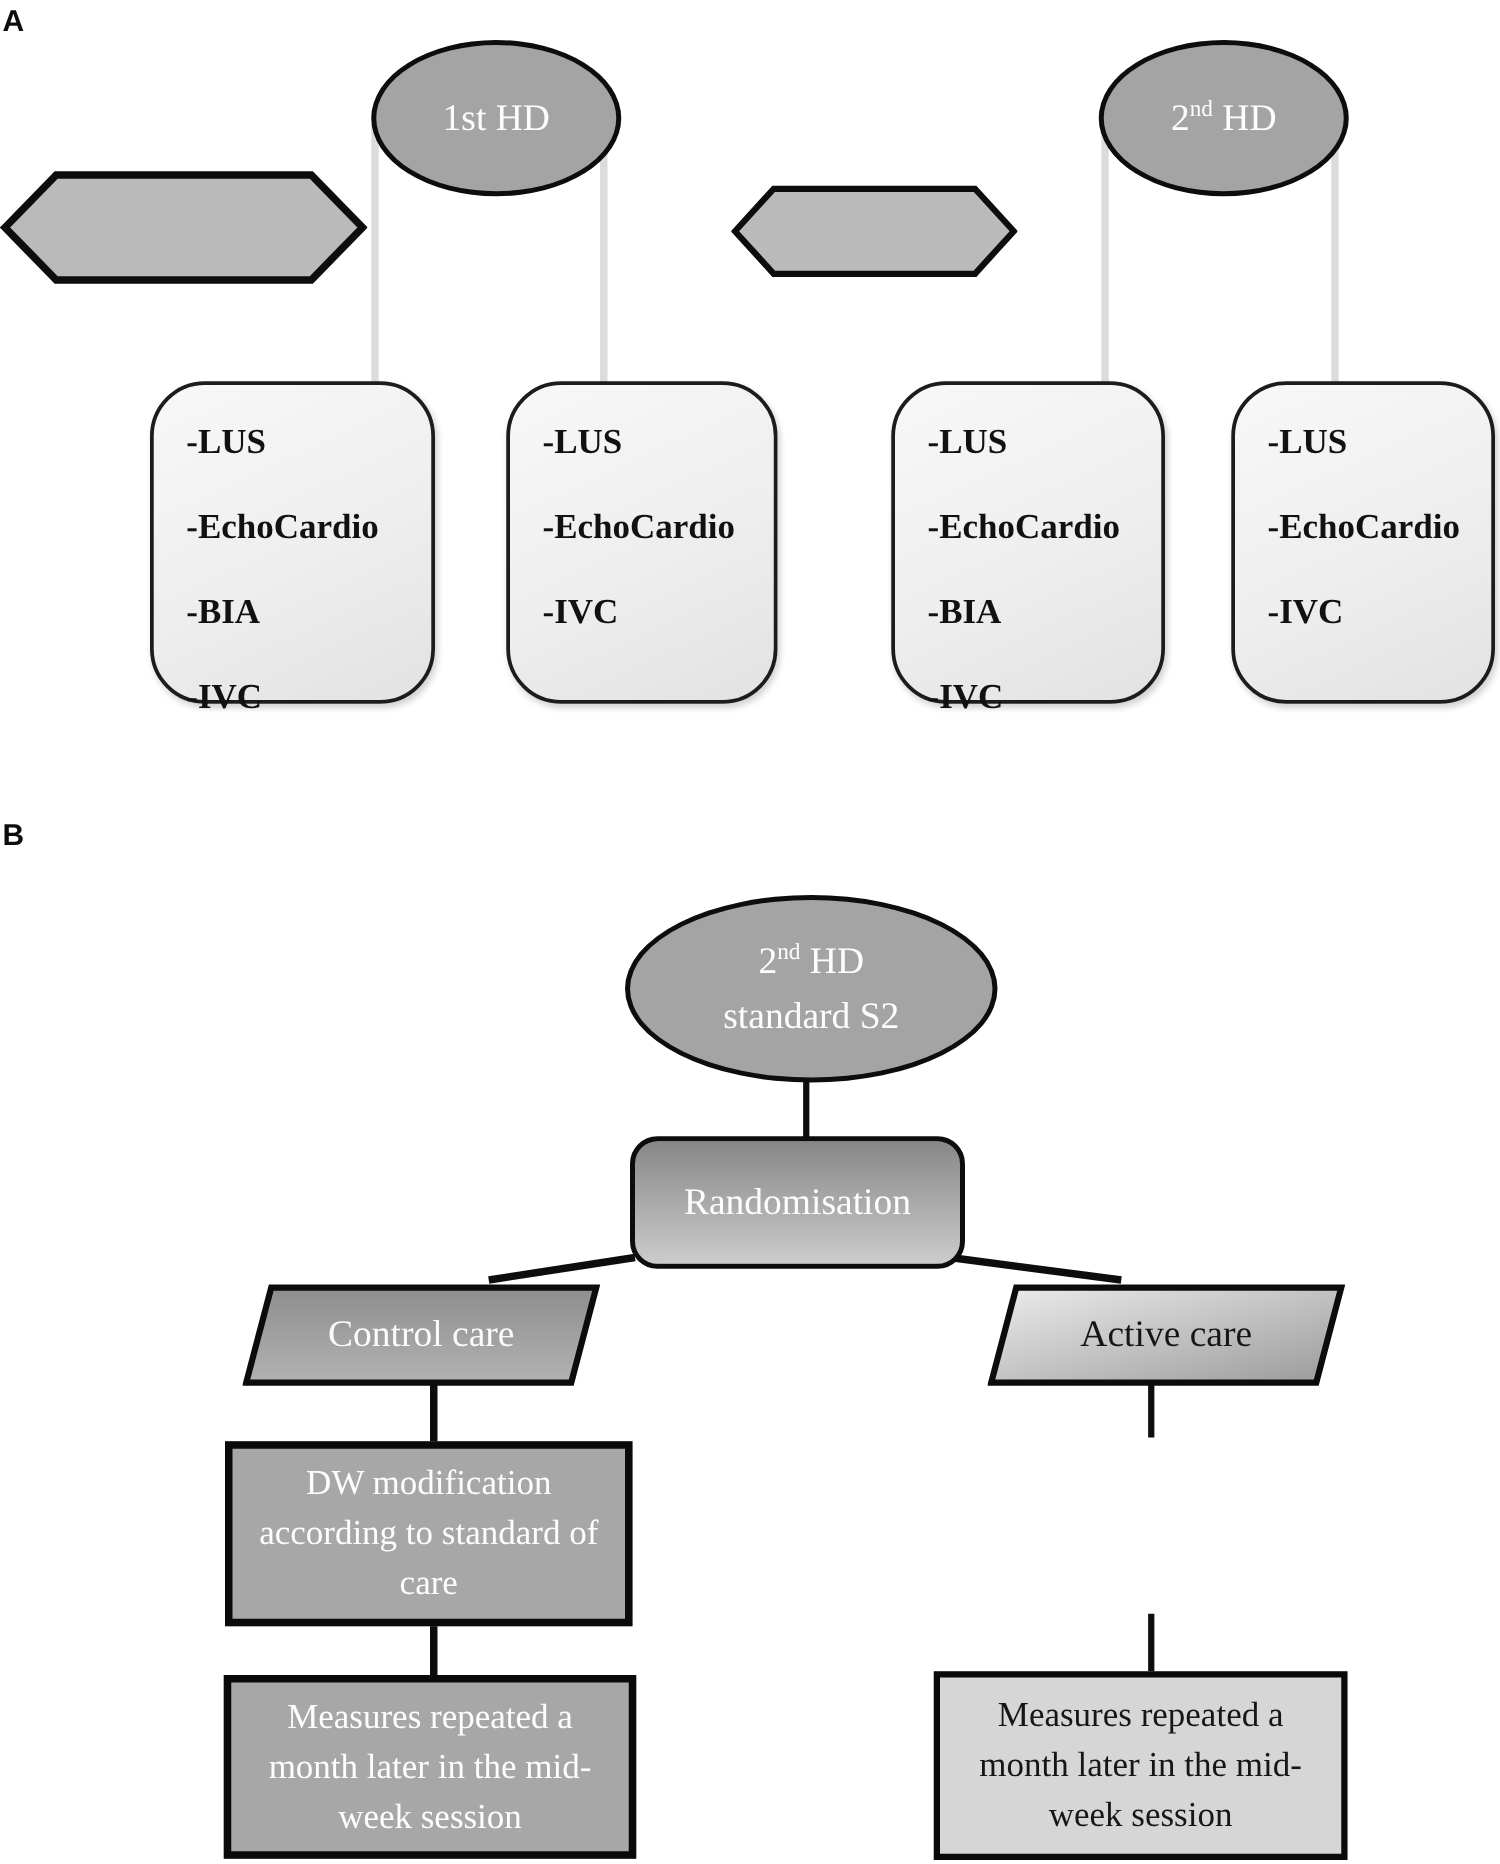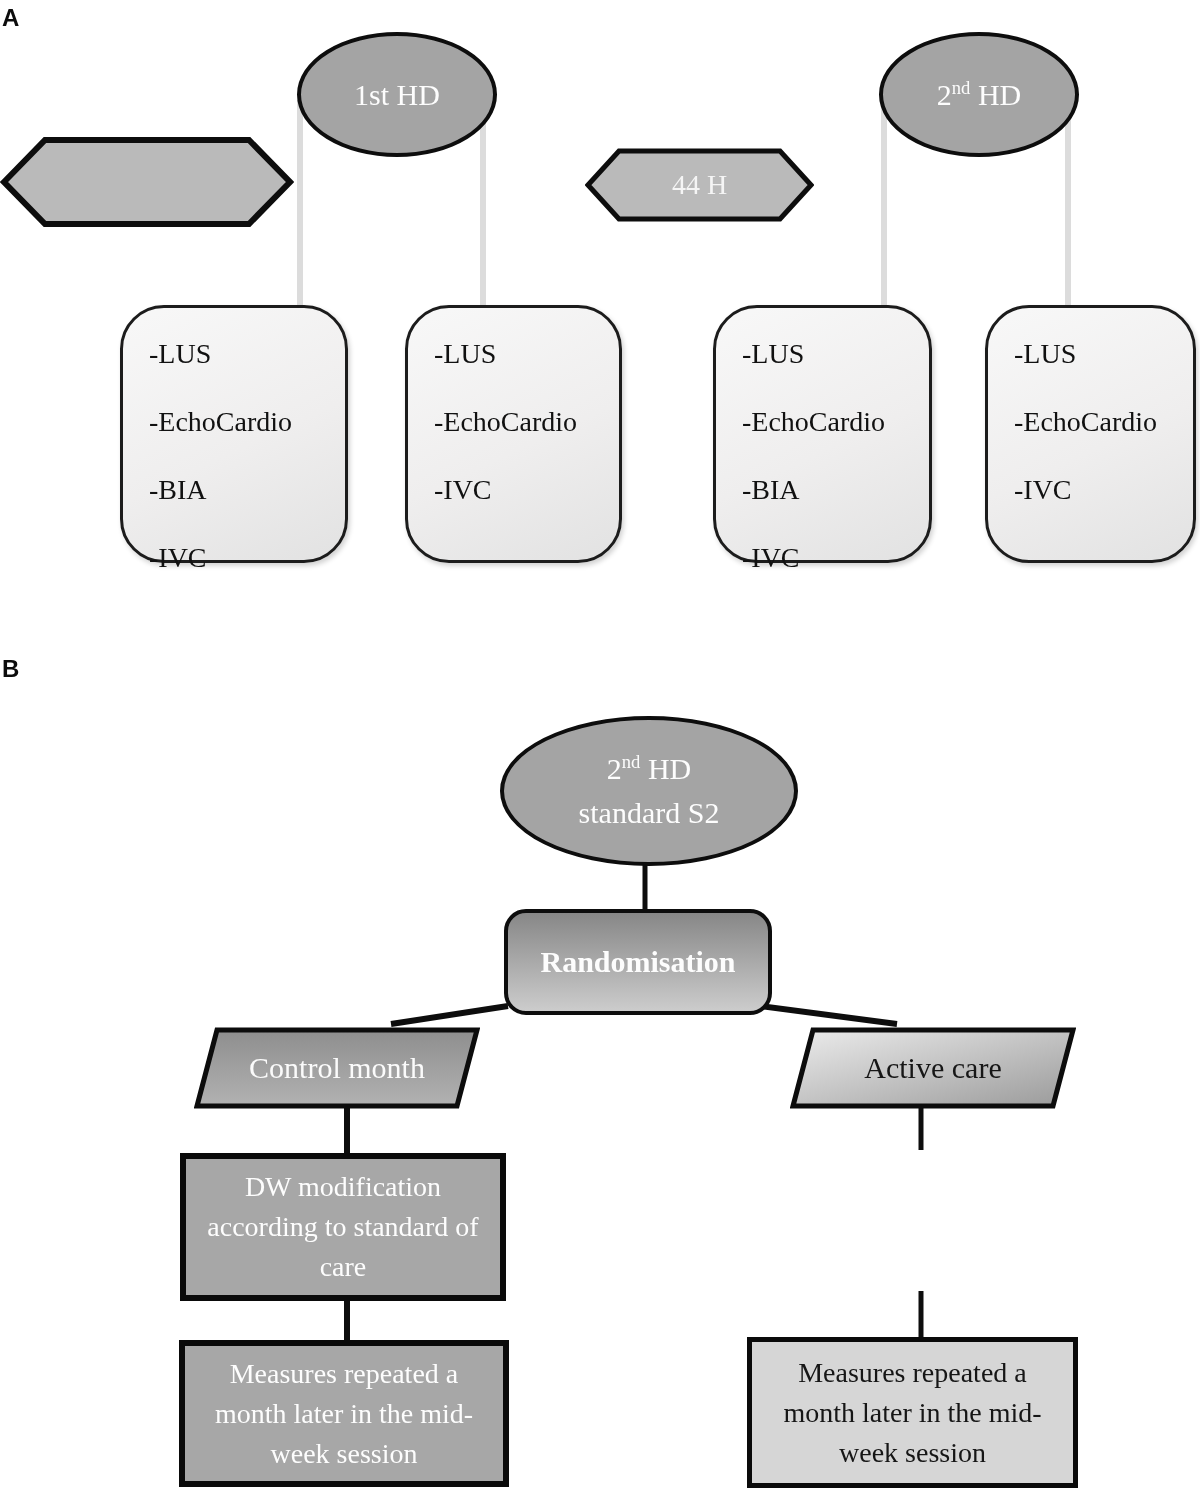--- a/index.html
+++ b/index.html
@@ -13,25 +13,25 @@
   .ellipse{position:absolute;z-index:2;border:4px solid #0d0d0d;border-radius:50%;
            background:#a4a4a4;display:flex;align-items:center;justify-content:center;
            color:#fdfdfd;font-size:30px;text-align:center;}
   .ellipse sup{font-size:0.62em;line-height:0;}
   .hex-label{position:absolute;z-index:2;display:flex;align-items:center;justify-content:center;
              color:#f5f5f5;font-size:28px;}
   .mbox{position:absolute;z-index:1;border:3px solid #1c1c1c;border-radius:44px;
         background:linear-gradient(155deg,#f8f8f8 0%,#efeeee 55%,#e2e2e2 100%);
         box-shadow:2px 3px 5px rgba(0,0,0,0.18);
         padding:30px 0 0 26px;box-sizing:border-box;color:#111;font-size:28px;}
-  .mbox .item{margin-bottom:36px;}
+  .mbox .item{margin-bottom:36px;font-weight:bold;}
   
   .rand{position:absolute;z-index:2;border:4px solid #0d0d0d;border-radius:22px;
         background:linear-gradient(#878787,#cccccc);display:flex;align-items:center;
-        justify-content:center;color:#fdfdfd;font-size:30px;font-weight:bold;}
+        justify-content:center;color:#fdfdfd;font-size:30px;}
   .para{position:absolute;z-index:2;}
   .para .lbl{position:absolute;left:0;top:0;width:100%;height:100%;display:flex;
              align-items:center;justify-content:center;font-size:30px;}
   .bbox{position:absolute;z-index:2;box-sizing:border-box;display:flex;flex-direction:column;
         align-items:center;justify-content:center;text-align:center;font-size:28px;line-height:40px;
         padding:16px 10px;}
   .bbox.dark{background:#a7a7a7;border:6px solid #0a0a0a;color:#fdfdfd;}
   .bbox.light{background:#d6d6d6;border:5px solid #0a0a0a;color:#161616;}
 </style>
 </head>
@@ -61,21 +61,20 @@
 
   <div class="panel-label" style="left:2px;top:4px;">A</div>
 
   <svg class="shape" style="left:0;top:136px;" width="294" height="92" viewBox="0 0 294 92">
     <polygon points="4,46 45,4 249,4 290,46 249,88 45,88" fill="#bababa" stroke="#0d0d0d" stroke-width="6"></polygon>
   </svg>
 
   <svg class="shape" style="left:585px;top:147px;" width="229" height="76" viewBox="0 0 229 76">
     <polygon points="3,38 34,4 195,4 226,38 195,72 34,72" fill="#bababa" stroke="#0d0d0d" stroke-width="5"></polygon>
   </svg>
-  <div class="hex-label" style="left:585px;top:147px;width:229px;height:76px;">44 H</div>
 
   <div class="ellipse" style="left:297px;top:32px;width:192px;height:117px;">
     <span>1st HD</span>
   </div>
 
   <div class="ellipse" style="left:879px;top:32px;width:192px;height:117px;">
     <span><span>2</span><sup>nd</sup><span> HD</span></span>
   </div>
 
   <div class="mbox" style="left:120px;top:305px;width:228px;height:258px;">
@@ -115,21 +114,21 @@
   <div class="para" style="left:194px;top:1027px;width:286px;height:82px;">
     <svg width="286" height="82" viewBox="0 0 286 82">
       <defs>
         <linearGradient id="gCtrl" x1="0" y1="0" x2="0" y2="1">
           <stop offset="0" stop-color="#8e8e8e"></stop>
             <stop offset="1" stop-color="#b2b2b2"></stop>
         </linearGradient>
       </defs>
       <polygon points="23,3 283,3 263,79 3,79" fill="url(#gCtrl)" stroke="#0c0c0c" stroke-width="5"></polygon>
     </svg>
-    <div class="lbl" style="color:#fbfbfb;">Control month</div>
+    <div class="lbl" style="color:#fbfbfb;">Control care</div>
   </div>
 
   <div class="para" style="left:790px;top:1027px;width:286px;height:82px;">
     <svg width="286" height="82" viewBox="0 0 286 82">
       <defs>
         <linearGradient id="gAct" x1="0" y1="0" x2="1" y2="1">
           <stop offset="0" stop-color="#ececec"></stop>
             <stop offset="1" stop-color="#9a9a9a"></stop>
         </linearGradient>
       </defs>

